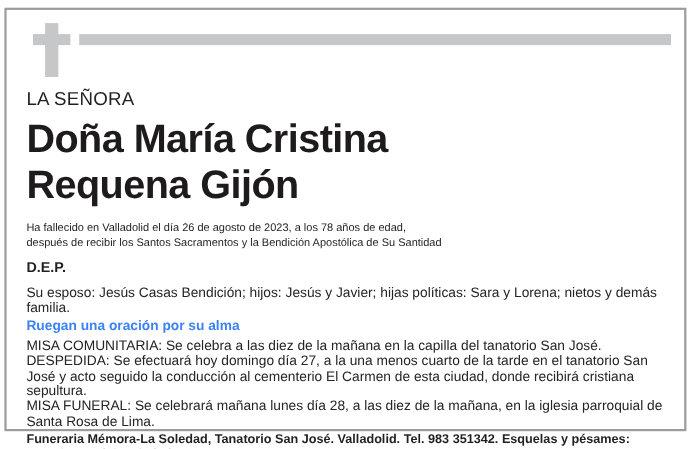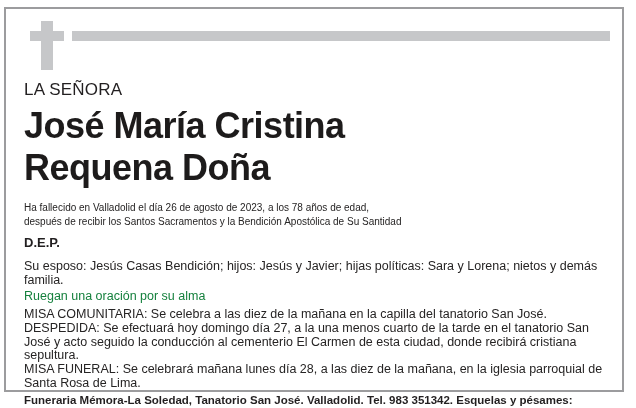--- a/index.html
+++ b/index.html
@@ -57,22 +57,22 @@
     margin-top:8px;
     font-size:13px; font-weight:700;
     line-height:14px; color:#221f20;
   }
   .family {
     margin-top:9px;
     font-size:12.5px; line-height:14px;
   }
   .prayer {
     margin-top:2px;
-    font-size:12.5px; font-weight:400;
-    line-height:14px; color:#15803d;
+    font-size:12.5px; font-weight:700;
+    line-height:14px; color:#3b82f6;
   }
   .services { margin-top:5px; }
   .service-line { font-size:12.5px; line-height:13.8px; }
   .footer {
     margin-top:3px;
     font-size:11.5px; font-weight:700;
     line-height:13px; color:#221f20;
   }
 </style>
 </head>
@@ -84,21 +84,21 @@
     <div class="header">
       <div class="cross">
         <div class="cross-v"></div>
         <div class="cross-h"></div>
       </div>
       <div class="header-bar"></div>
     </div>
 
     <div class="honorific">LA SEÑORA</div>
 
-    <h1 class="name"><span>José María Cristina</span><br><span>Requena Doña</span></h1>
+    <h1 class="name"><span>Doña María Cristina</span><br><span>Requena Gijón</span></h1>
 
     <div class="death">
       <div class="death-line">Ha fallecido en Valladolid el día 26 de agosto de 2023, a los 78 años de edad,</div>
       <div class="death-line">después de recibir los Santos Sacramentos y la Bendición Apostólica de Su Santidad</div>
     </div>
 
     <div class="dep">D.E.P.</div>
 
     <div class="family">Su esposo: Jesús Casas Bendición; hijos: Jesús y Javier; hijas políticas: Sara y Lorena; nietos y demás familia.</div>
 

